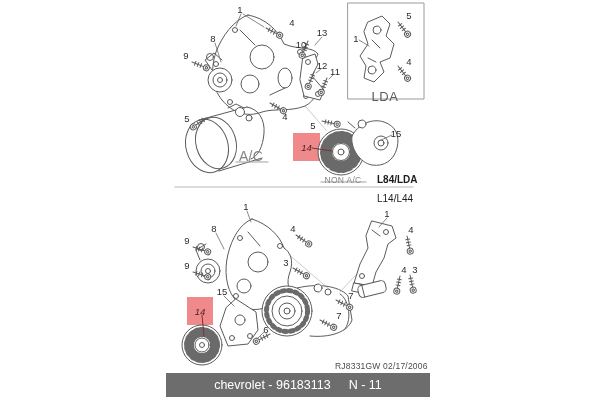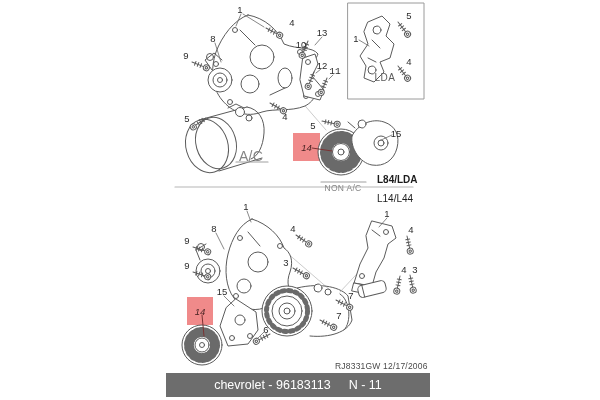--- a/index.html
+++ b/index.html
@@ -8,22 +8,22 @@
   .page{position:absolute;inset:0;width:600px;height:400px;background:#fff}
   svg.art{position:absolute;left:0;top:0;z-index:2}
   .hl-layer,.co-layer{position:absolute;inset:0}
   .highlight{position:absolute;z-index:1;background:var(--hl,#f08a8a);
     display:flex;align-items:center;justify-content:center;
     font-size:9.5px;color:var(--hl-fg,#4a2424);font-style:italic;}
   .callout{position:absolute;z-index:3;transform:translate(-50%,-50%);
     font-size:9.5px;line-height:1;color:#2b2b2b;white-space:nowrap}
   .label{position:absolute;z-index:3;white-space:nowrap}
   .label.ac{left:251px;top:156px;transform:translate(-50%,-50%);font-size:14px;color:#848484;letter-spacing:.3px}
-  .label.nonac{left:343px;top:188px;transform:translate(-50%,-50%);font-size:8.5px;color:#848484;letter-spacing:.3px}
-  .label.lda{left:385px;top:77px;transform:translate(-50%,-50%);font-size:10px;color:#5c5c5c;letter-spacing:.5px}
+  .label.nonac{left:343px;top:180px;transform:translate(-50%,-50%);font-size:8.5px;color:#848484;letter-spacing:.3px}
+  .label.lda{left:385px;top:96px;transform:translate(-50%,-50%);font-size:13px;color:#5c5c5c;letter-spacing:.5px}
   .label.eng-top{left:377px;top:174px;font-size:10px;font-weight:700;color:#1c1c1c}
   .label.eng-bottom{left:377px;top:193px;font-size:10px;font-weight:400;color:#1c1c1c}
   .ref{position:absolute;z-index:3;left:335px;top:361px;font-size:8.5px;color:#4a4a4a;letter-spacing:.2px}
   .footer{position:absolute;z-index:4;left:166px;top:373px;width:264px;height:24px;
     background:var(--bar-bg,#6d6d6d);color:var(--bar-fg,#fff);
     display:flex;align-items:center;justify-content:center;gap:18px;font-size:12.5px}
 </style>
 </head>
 <body>
 
@@ -212,21 +212,21 @@
   </svg>
 
   <div class="co-layer" id="co-layer">
       <span class="callout" style="left: 240px; top: 10px;">1</span>
       <span class="callout" style="left: 292px; top: 23px;">4</span>
       <span class="callout" style="left: 213px; top: 39px;">8</span>
       <span class="callout" style="left: 186px; top: 56px;">9</span>
       <span class="callout" style="left: 322px; top: 33px;">13</span>
       <span class="callout" style="left: 301px; top: 45px;">10</span>
       <span class="callout" style="left: 322px; top: 66px;">12</span>
-      <span class="callout" style="left: 335px; top: 72px; font-family: Liberation Mono, monospace;">11</span>
+      <span class="callout" style="left: 335px; top: 72px;">11</span>
       <span class="callout" style="left: 187px; top: 119px;">5</span>
       <span class="callout" style="left: 285px; top: 117px;">4</span>
       <span class="callout" style="left: 313px; top: 126px;">5</span>
       <span class="callout" style="left: 396px; top: 134px;">15</span>
       <span class="callout" style="left: 409px; top: 16px;">5</span>
       <span class="callout" style="left: 356px; top: 39px;">1</span>
       <span class="callout" style="left: 409px; top: 62px;">4</span>
       <span class="callout" style="left: 246px; top: 207px;">1</span>
       <span class="callout" style="left: 214px; top: 229px;">8</span>
       <span class="callout" style="left: 187px; top: 241px;">9</span>
@@ -241,19 +241,19 @@
       <span class="callout" style="left: 411px; top: 230px;">4</span>
       <span class="callout" style="left: 404px; top: 270px;">4</span>
       <span class="callout" style="left: 415px; top: 270px;">3</span>
     </div>
 
   <div class="label ac">A/C</div>
   <div class="label nonac">NON A/C</div>
   <div class="label lda">LDA</div>
   <div class="label eng-top">L84/LDA</div>
   <div class="label eng-bottom">L14/L44</div>
-  <div class="ref">RJ8331GW 12/17/2006</div>
+  <div class="ref">RJ8331GW 02/17/2006</div>
 
   <div class="footer">
     <span>chevrolet - 96183113</span>
     <span>N - 11</span>
   </div>
 </div>
 
 </body></html>

